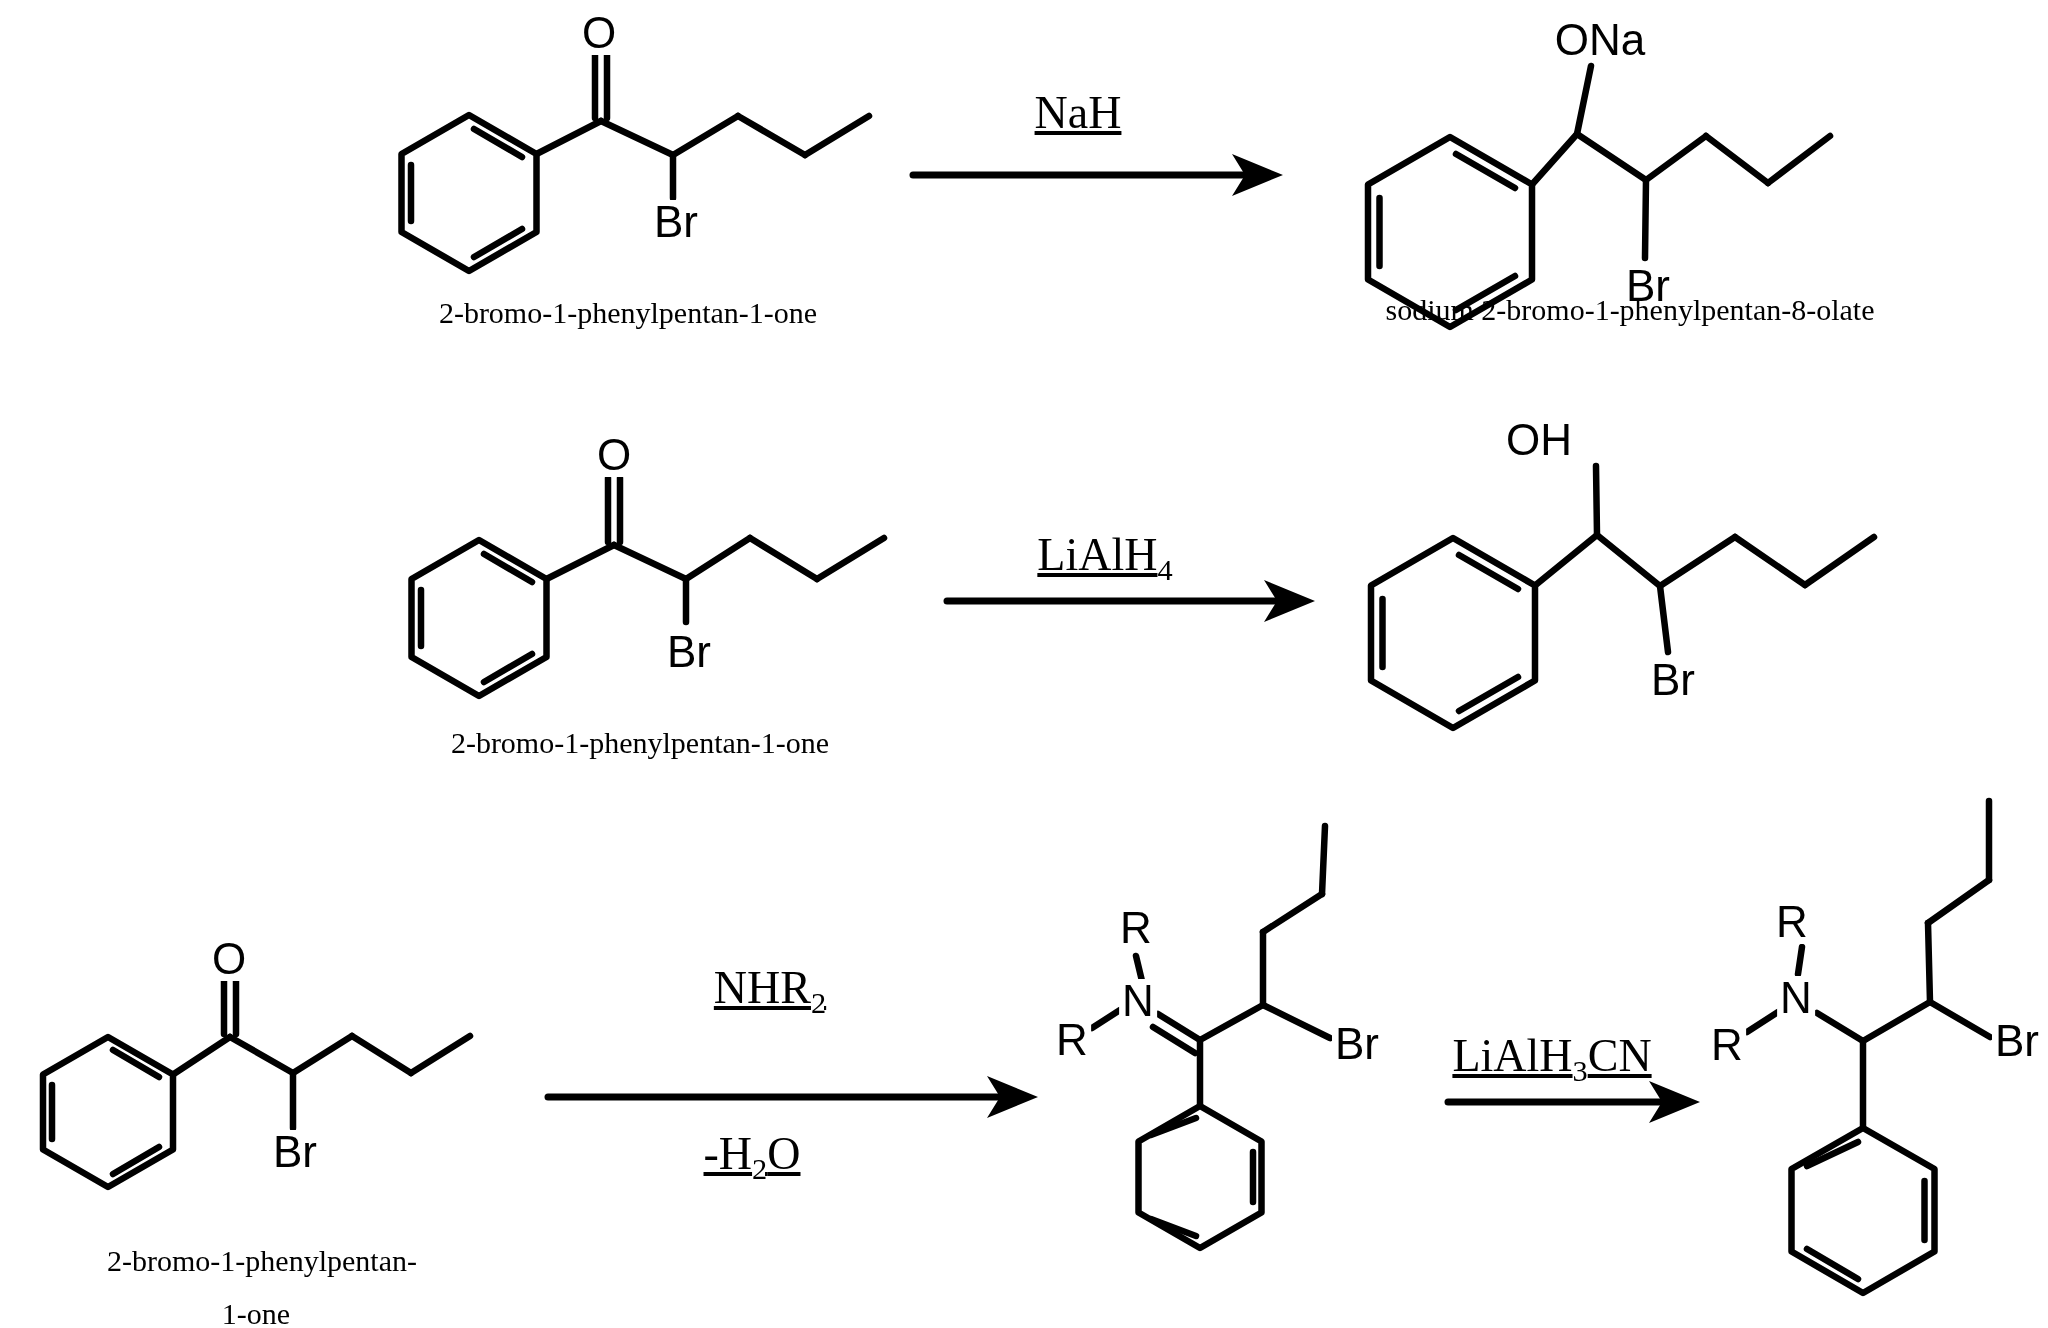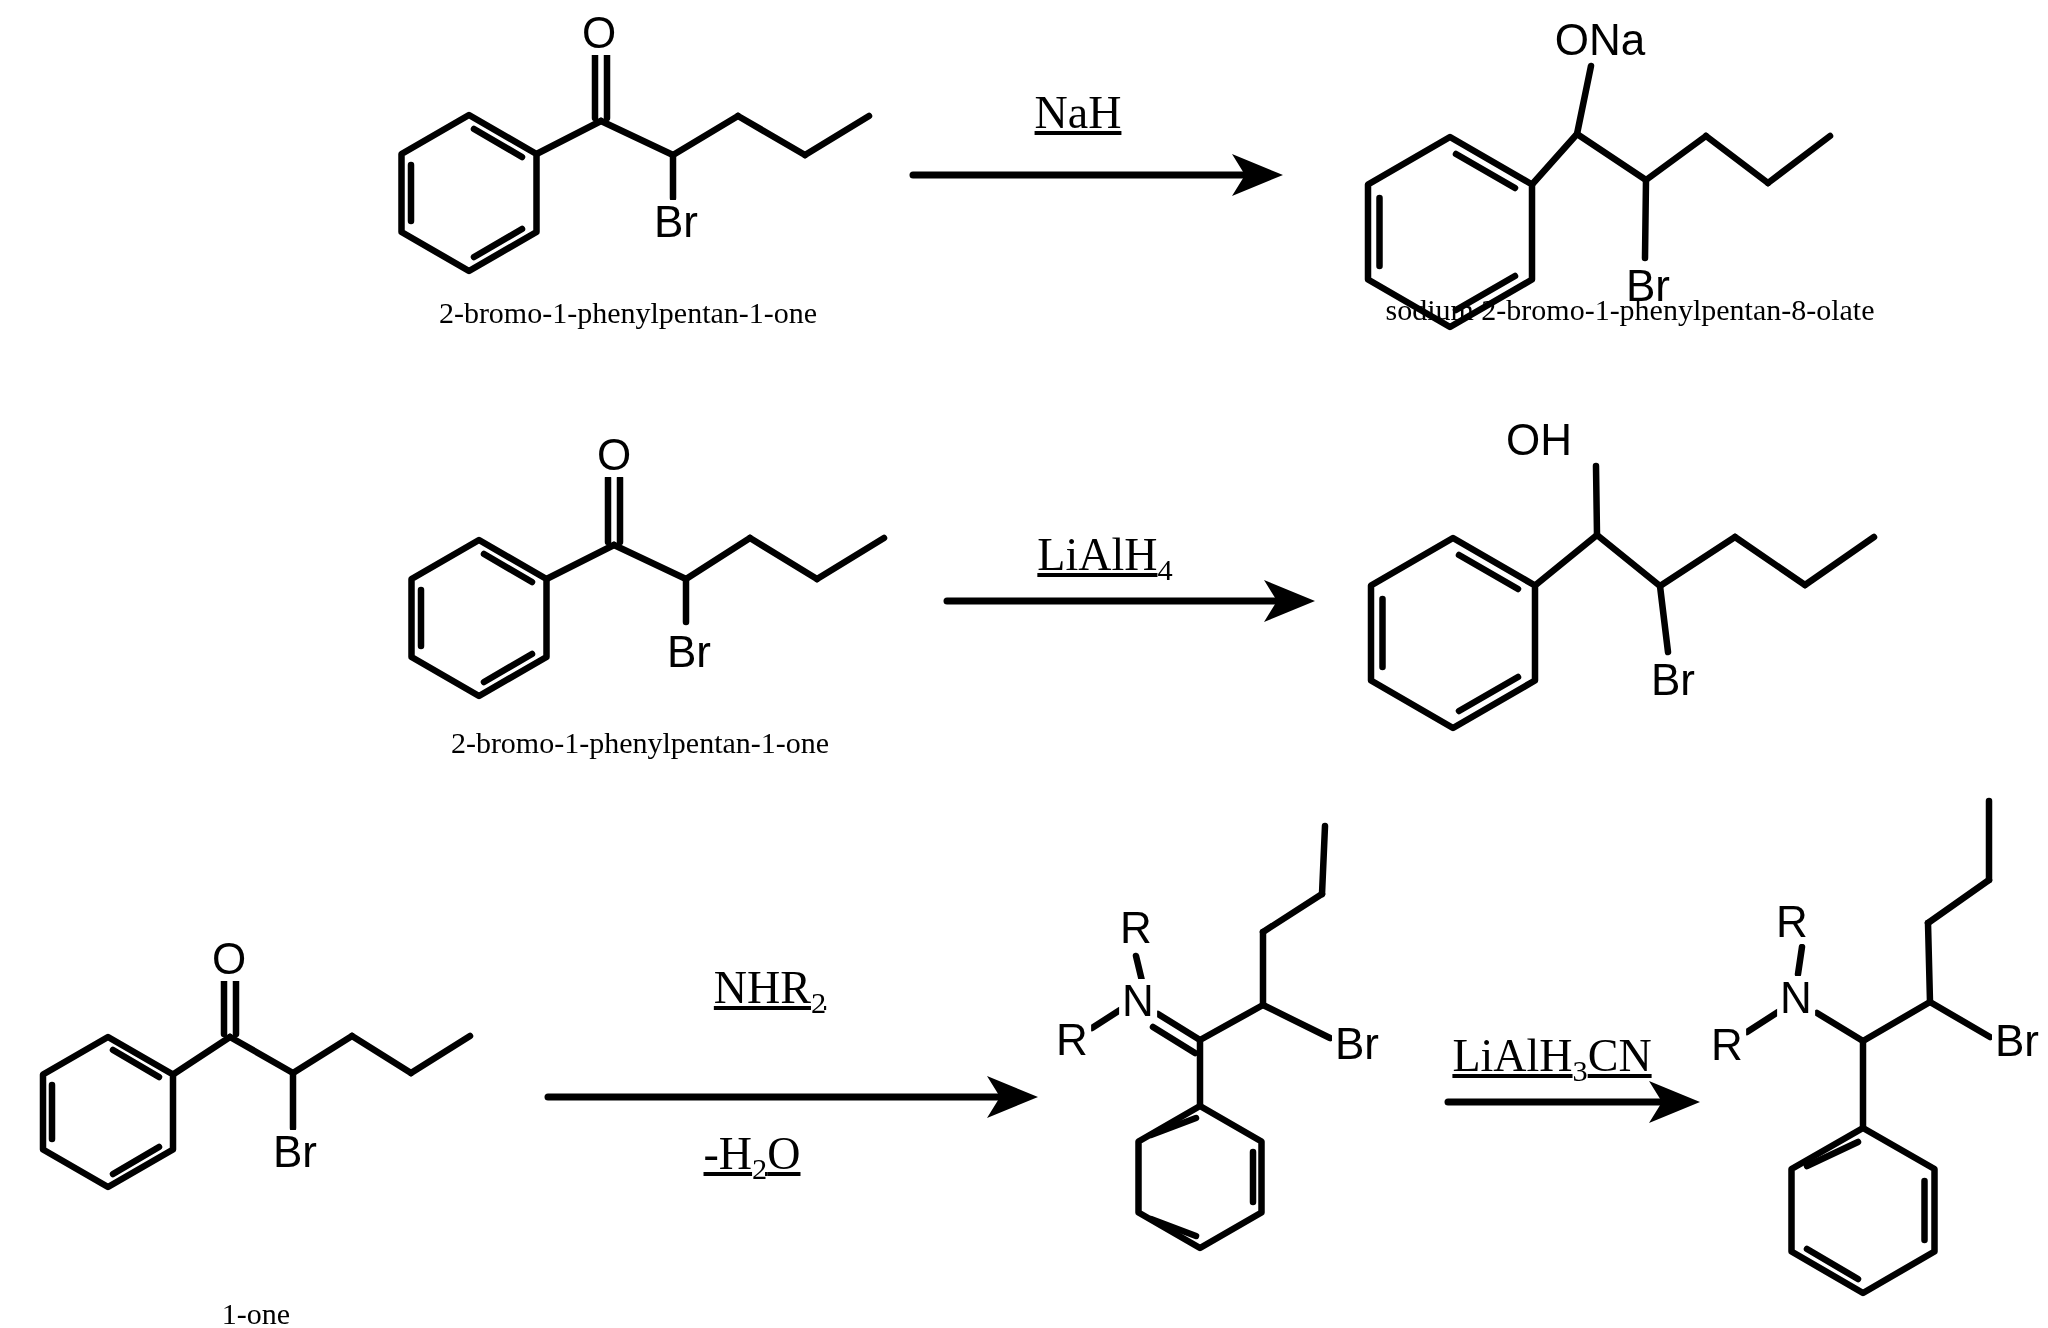--- a/index.html
+++ b/index.html
@@ -202,15 +202,16 @@
   <div class="txt reagent" style="left:770px;top:988px"><span>NHR</span><sub>2</sub></div>
   <div class="txt reagent" style="left:752px;top:1154px"><span>-H</span><sub>2</sub><span>O</span></div>
 
   <div class="txt reagent" style="left:1552px;top:1056px"><span>LiAlH</span><sub>3</sub><span>CN</span></div>
 
   <div class="txt name" style="left:628px;top:313px">2-bromo-1-phenylpentan-1-one</div>
   <div class="txt name" style="left:1630px;top:310px">sodium 2-bromo-1-phenylpentan-8-olate</div>
 
   <div class="txt name" style="left:640px;top:743px">2-bromo-1-phenylpentan-1-one</div>
 
+  <div class="txt name" style="left:262px;top:1261px">2-bromo-1-phenylpentan-</div>
   <div class="txt name" style="left:256px;top:1314px">1-one</div>
 
 </div>
 
 </body></html>

